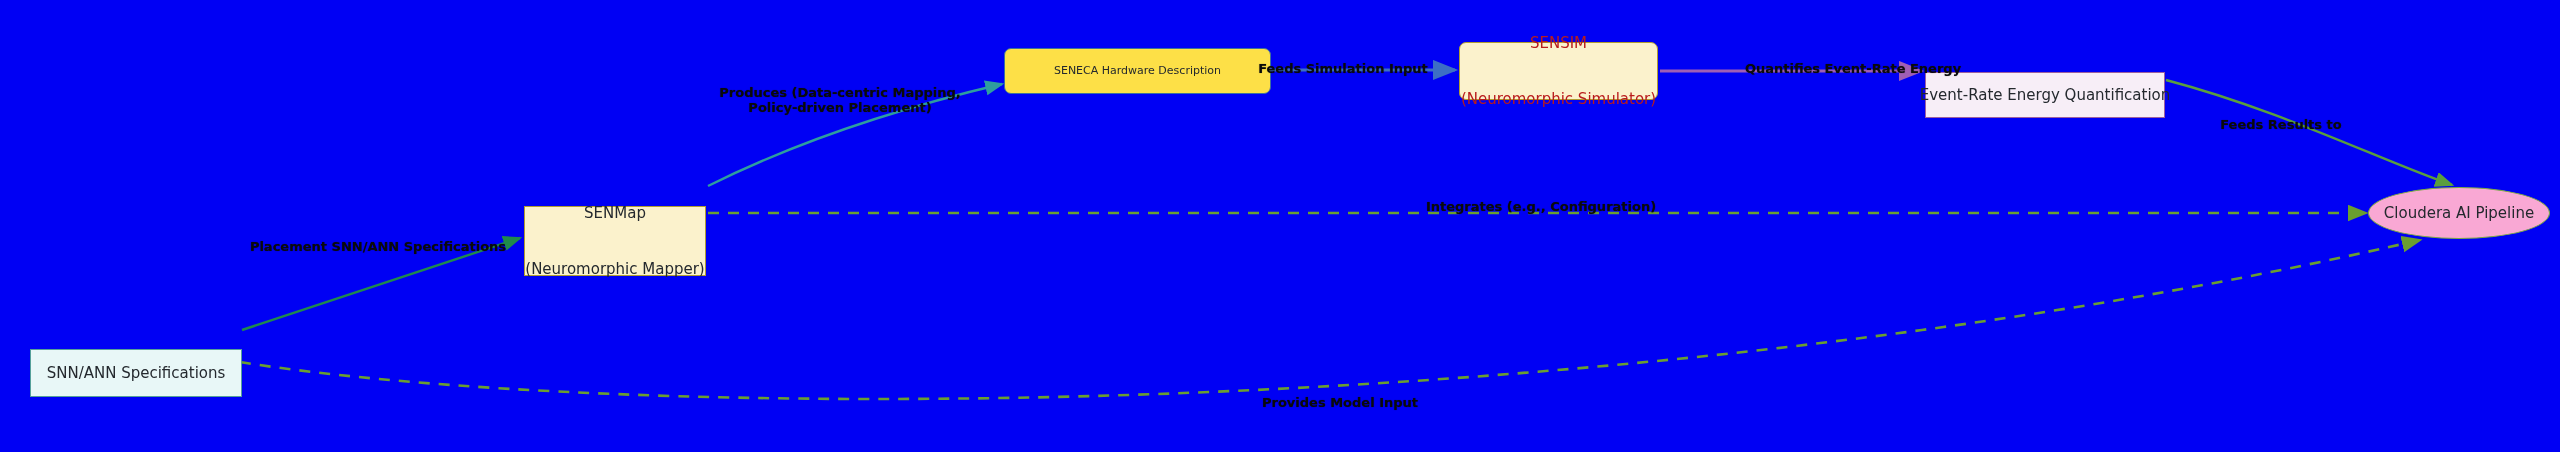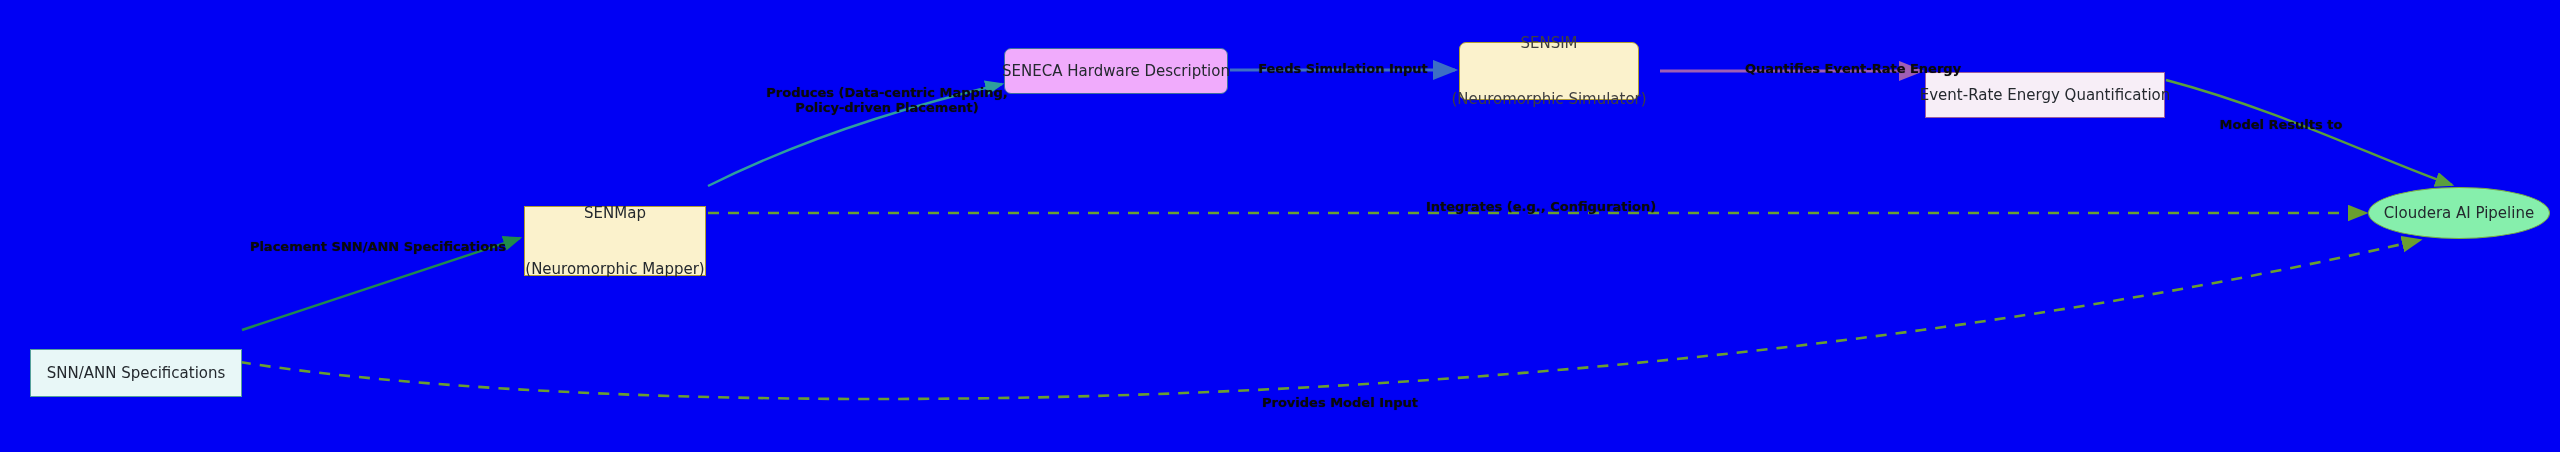--- a/index.html
+++ b/index.html
@@ -115,40 +115,40 @@
     <span>SNN/ANN Specifications</span>
   </div>
 
   <div class="node node-box" style="left: 524px; top: 182px; width: 182px; height: 70px; background: rgb(251, 242, 204); border-color: rgb(176, 157, 52); color: rgb(36, 41, 46); font-size: 15px;">
     <span>
       <span class="node-title">SENMap</span>
       <span class="node-sub">(Neuromorphic Mapper)</span>
     </span>
   </div>
 
-  <div class="node node-rounded" style="left: 1004px; top: 48px; width: 224px; height: 46px; background: #f0abfc; border-color: rgb(61, 111, 158); color: rgb(36, 41, 46); font-size: 15px;">
+  <div class="node node-rounded" style="left: 1004px; top: 48px; width: 267px; height: 46px; background: #fde047; border-color: rgb(61, 111, 158); color: rgb(36, 41, 46); font-size: 11px;">
     <span>SENECA Hardware Description</span>
   </div>
 
-  <div class="node node-rounded" style="left: 1459px; top: 42px; width: 180px; height: 58px; background: rgb(251, 242, 204); border-color: rgb(176, 157, 52); color: #404040; font-size: 15px; text-align: center;">
+  <div class="node node-rounded" style="left: 1459px; top: 42px; width: 199px; height: 58px; background: rgb(251, 242, 204); border-color: rgb(176, 157, 52); color: #b91c1c; font-size: 15px; text-align: center;">
     <span>
       <span class="node-title">SENSIM</span>
       <span class="node-sub">(Neuromorphic Simulator)</span>
     </span>
   </div>
 
   <div class="node node-box" style="left: 1925px; top: 48px; width: 240px; height: 46px; background: rgb(247, 238, 247); border-color: rgb(155, 95, 160); color: rgb(36, 41, 46); font-size: 15px;">
     <span>Event-Rate Energy Quantification</span>
   </div>
 
-  <div class="node node-ellipse" style="left: 2368px; top: 187px; width: 182px; height: 52px; background: #86efac; border-color: rgb(122, 171, 66); color: rgb(36, 41, 46); font-size: 15px;">
+  <div class="node node-ellipse" style="left: 2368px; top: 187px; width: 182px; height: 52px; background: #f9a8d4; border-color: rgb(122, 171, 66); color: rgb(36, 41, 46); font-size: 15px;">
     <span>Cloudera AI Pipeline</span>
   </div>
 
   <div class="edge-label" style="font-size: 13px; left: 0px; top: 240px; width: 2560px; text-align: left; white-space: pre; padding-left: 0px;"><span style="position: absolute; left: 378px; transform: translateX(-50%); white-space: pre; display: inline-block; text-align: center;">Placement SNN/ANN Specifications</span></div>
-  <div class="edge-label" style="font-size: 13px; left: 0px; top: 86px; width: 2560px; text-align: left; white-space: pre; padding-left: 0px;"><span style="position: absolute; left: 840px; transform: translateX(-50%); white-space: pre; display: inline-block; text-align: center; margin-left: 47px;">Produces (Data-centric Mapping,
+  <div class="edge-label" style="font-size: 13px; left: 0px; top: 86px; width: 2560px; text-align: left; white-space: pre; padding-left: 0px;"><span style="position: absolute; left: 840px; transform: translateX(-50%); white-space: pre; display: inline-block; text-align: center;">Produces (Data-centric Mapping,
 Policy-driven Placement)</span></div>
   <div class="edge-label" style="font-size: 13px; left: 0px; top: 62px; width: 2560px; text-align: left; white-space: pre; padding-left: 0px;"><span style="position: absolute; left: 1343px; transform: translateX(-50%); white-space: pre; display: inline-block; text-align: center;">Feeds Simulation Input</span></div>
   <div class="edge-label" style="font-size: 13px; left: 0px; top: 62px; width: 2560px; text-align: left; white-space: pre; padding-left: 0px;"><span style="position: absolute; left: 1853px; transform: translateX(-50%); white-space: pre; display: inline-block; text-align: center;">Quantifies Event-Rate Energy</span></div>
-  <div class="edge-label" style="font-size: 13px; left: 0px; top: 118px; width: 2560px; text-align: left; white-space: pre; padding-left: 0px;"><span style="position: absolute; left: 2281px; transform: translateX(-50%); white-space: pre; display: inline-block; text-align: center;">Model Results to</span></div>
+  <div class="edge-label" style="font-size: 13px; left: 0px; top: 118px; width: 2560px; text-align: left; white-space: pre; padding-left: 0px;"><span style="position: absolute; left: 2281px; transform: translateX(-50%); white-space: pre; display: inline-block; text-align: center;">Feeds Results to</span></div>
   <div class="edge-label" style="font-size: 13px; left: 0px; top: 200px; width: 2560px; text-align: left; white-space: pre; padding-left: 0px;"><span style="position: absolute; left: 1541px; transform: translateX(-50%); white-space: pre; display: inline-block; ">Integrates (e.g., Configuration)</span></div>
   <div class="edge-label" style="font-size: 13px; left: 0px; top: 396px; width: 2560px; text-align: left; white-space: pre; padding-left: 0px;"><span style="position: absolute; left: 1340px; transform: translateX(-50%); white-space: pre; display: inline-block; text-align: center;">Provides Model Input</span></div>
 </div>
 
 </body></html>

